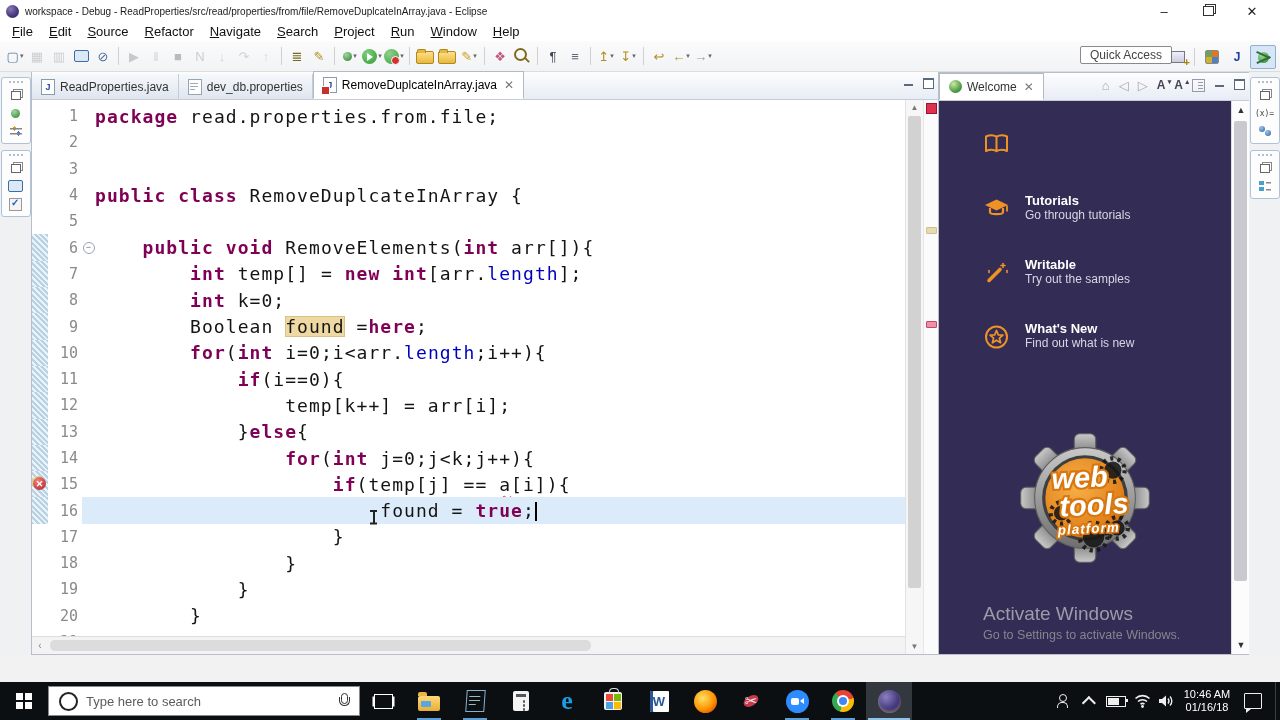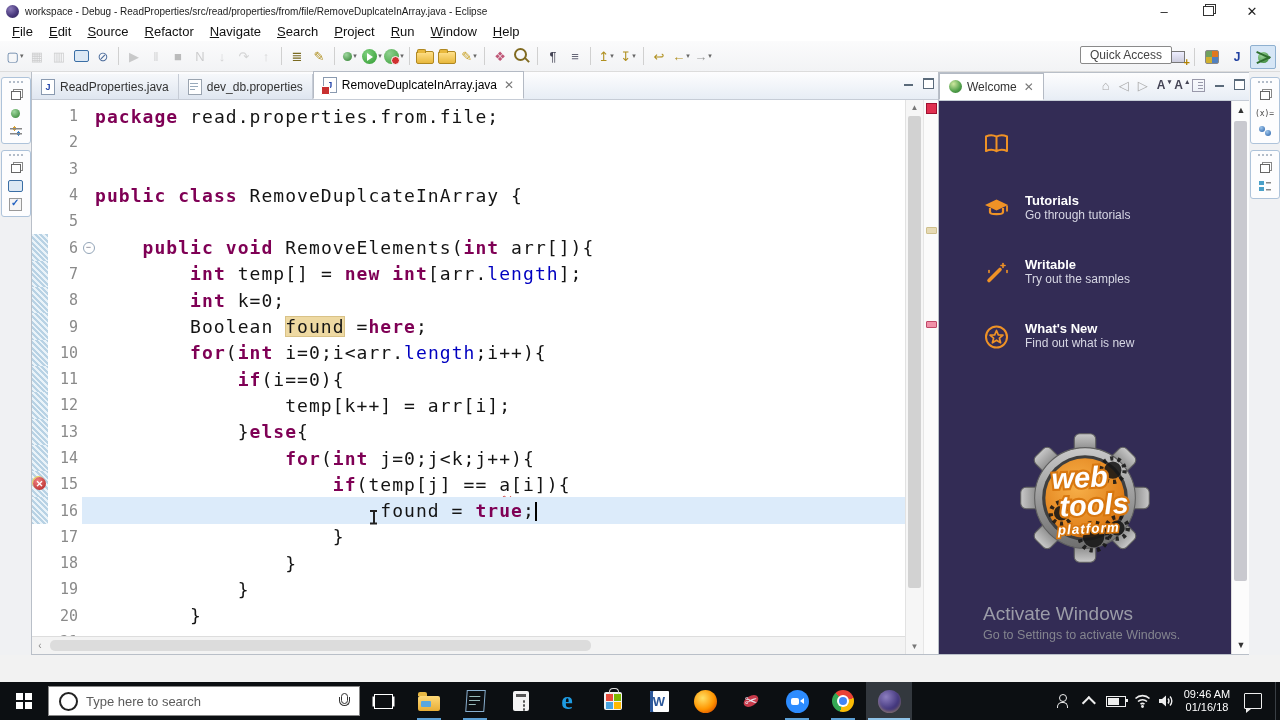--- a/index.html
+++ b/index.html
@@ -875,21 +875,21 @@
       </svg>
   </div>
   <div class="tray-ic" style="position:absolute;left:1154px;width:24px;">
     <svg width="16" height="14" viewBox="0 0 16 14">
         <polygon points="1,5 4,5 8,1.5 8,12.5 4,9 1,9" fill="#eee"></polygon>
       <path d="M10 4.5 A4 4 0 0 1 10 9.5 M12 2.5 A6.5 6.5 0 0 1 12 11.5" fill="none" stroke="#eee" stroke-width="1.4"></path>
       </svg>
   </div>
   <div class="tray-ic clock" style="position:absolute;left:1178px;width:58px;">
     <div>
-        <div>09:46 AM</div>
+        <div>10:46 AM</div>
     <div>01/16/18</div>
       </div>
   </div>
   <div class="tray-ic" style="position:absolute;left:1240px;width:26px;">
       <span class="ic-action"></span>
     </div>
   <div class="show-desktop"></div>
 </div>
 
 </body></html>

